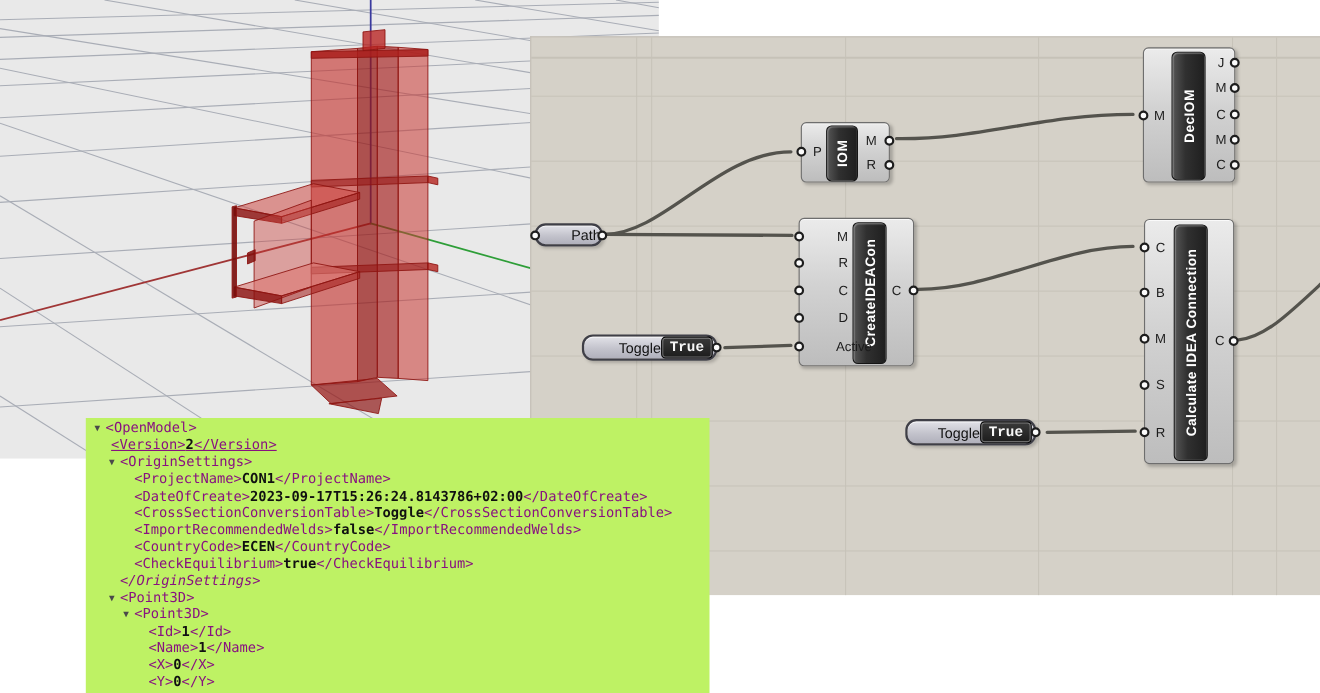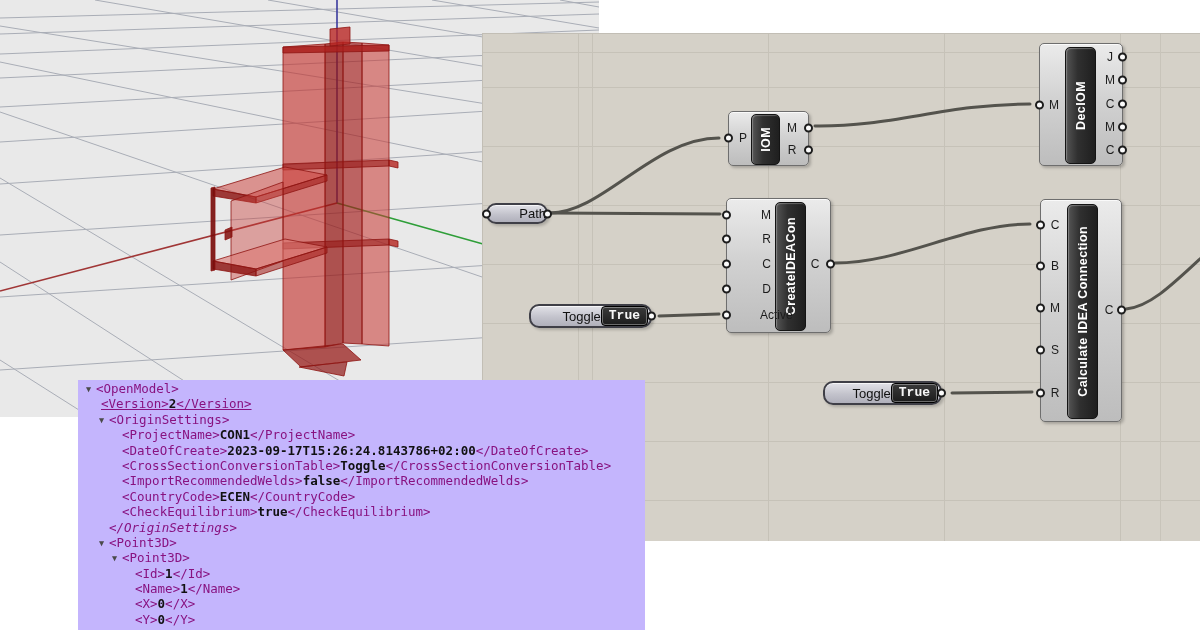--- a/index.html
+++ b/index.html
@@ -36,21 +36,21 @@
     border:2px solid #3f3f47;border-radius:10px;display:flex;align-items:center;
     box-shadow:inset 0 1px 0 rgba(255,255,255,.7),2px 2px 3px rgba(0,0,0,.2);
     font-size:13px;color:#111;box-sizing:border-box;}
   .gh-pill .lbl{flex:1;text-align:right;}
   .true-box{background:linear-gradient(180deg,#3a3a3a,#1c1c1c);border:1px solid #000;
     border-radius:4px;color:#f7f7f7;font-family:"Liberation Mono",monospace;font-weight:bold;
     font-size:13px;padding:1px 7px 2px;margin-right:2px;
     box-shadow:inset 0 0 0 1px rgba(255,255,255,.35);}
 
   
-  .xml-panel{position:absolute;left:78px;top:380px;width:567px;height:250px;background:#c4b5fd;
+  .xml-panel{position:absolute;left:78px;top:380px;width:567px;height:250px;background:#bef264;
     z-index:3;overflow:hidden;padding-top:1px;}
   .x-line{height:15.4px;white-space:pre;font-family:"DejaVu Sans Mono",monospace;
     font-size:12.5px;line-height:15.4px;color:#881280;}
   .x-m{display:inline-block;width:10px;color:#4a4a4a;font-size:8.5px;vertical-align:1px;}
   .x-tag{color:#881280;}
   .x-val{color:#111;font-weight:bold;}
 </style>
 </head>
 <body>
 

